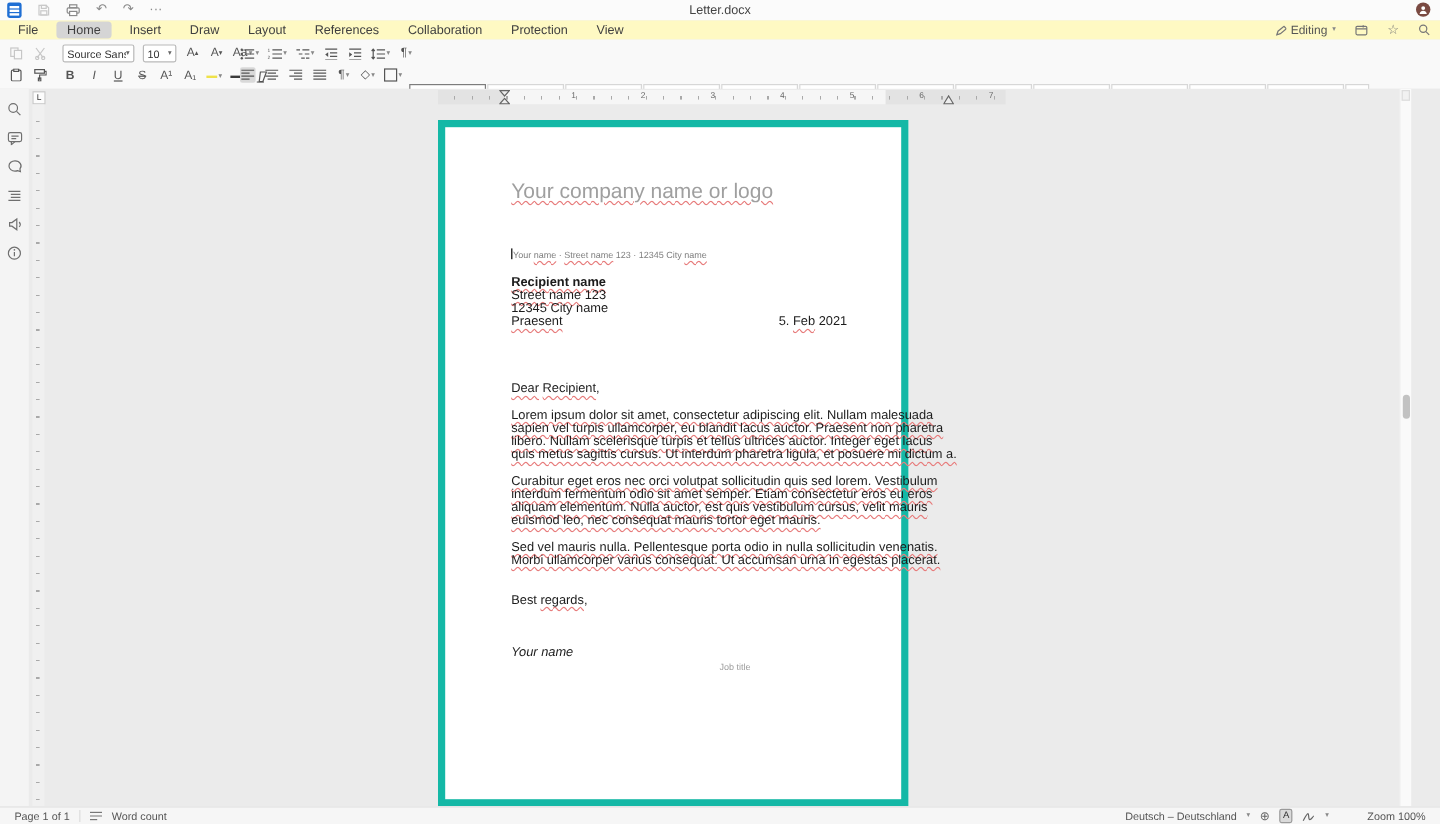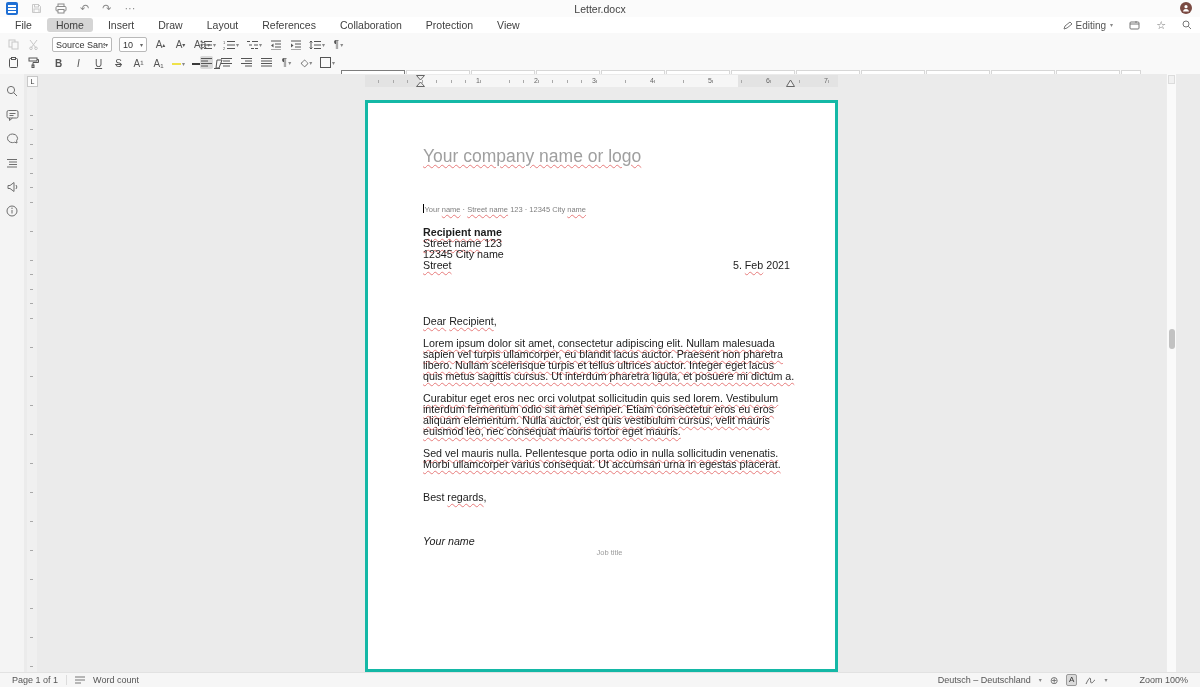--- a/index.html
+++ b/index.html
@@ -12,21 +12,21 @@
   .topbar-left{position:absolute;left:6px;top:2px;display:flex;align-items:center;gap:13px;}
   .doclogo{width:12px;height:13px;background:#1f6fd4;border-radius:2px;position:relative;}
   .doclogo:before{content:"";position:absolute;left:2px;top:3px;width:8px;height:1.5px;background:#fff;box-shadow:0 3px 0 #fff,0 6px 0 #fff;}
   .tb-ico{color:#8a8a8a;font-size:11px;line-height:13px;}
   .tb-ico.dis{color:#c9c9c9;}
   .title{position:absolute;left:0;right:0;top:3px;text-align:center;font-size:10.5px;color:#444;}
   .avatar{position:absolute;right:8px;top:2px;width:12px;height:12px;border-radius:50%;background:#7a4a42;display:flex;align-items:center;justify-content:center;}
   .avatar svg{width:8px;height:8px;}
 
   
-  .menubar{position:absolute;left:0;top:17px;width:1200px;height:16px;background:#ffffff;display:flex;align-items:center;}
+  .menubar{position:absolute;left:0;top:17px;width:1200px;height:16px;background:#fef9c3;display:flex;align-items:center;}
   .menutabs{display:flex;align-items:center;gap:6px;padding-left:6px;}
   .mtab{font-size:10.5px;color:#3f3f3f;padding:1px 9px;border-radius:3px;cursor:default;}
   .mtab.active{background:#d5d5d5;}
   .menu-right{position:absolute;right:8px;top:0;height:16px;display:flex;align-items:center;gap:16px;}
   .mode{display:flex;align-items:center;gap:4px;font-size:10px;color:#555;}
   .mini-ico{color:#777;font-size:11px;line-height:12px;}
 
   
   .toolbar{position:absolute;left:0;top:33px;width:1200px;height:41px;background:#f9f9f9;border-bottom:1px solid #e3e3e3;}
   .tgroup{position:absolute;display:flex;flex-direction:column;justify-content:center;gap:5px;height:41px;}
@@ -78,21 +78,21 @@
   .rnum{position:absolute;top:1.5px;font-size:7px;color:#666;transform:translateX(-50%);}
   .tabsel{position:absolute;left:27px;top:2px;width:11px;height:11px;background:#fcfcfc;border:1px solid #c8c8c8;
           font-size:7px;color:#333;display:flex;align-items:center;justify-content:center;box-sizing:border-box;}
   .vruler{position:absolute;left:27px;top:13px;width:10px;height:585px;background:#f0f0f0;
      }
   .vruler .ticks{position:absolute;left:3px;top:0;width:3px;height:585px;
      background:repeating-linear-gradient(to bottom,transparent 0 13.5px,#a9a9a9 13.5px 14.5px);}
   .marker{position:absolute;top:0;}
 
   
-  .page{position:absolute;left:365px;top:26px;width:473px;height:572px;background:#fff;border:3px solid #14b8a6;box-sizing:border-box;}
+  .page{position:absolute;left:365px;top:26px;width:392px;height:572px;background:#fff;border:6px solid #14b8a6;box-sizing:border-box;}
   .pline{position:absolute;left:55px;width:373px;font-size:10.7px;line-height:11px;color:#1c1c1c;}
   .sq-on .sq, .sq{ text-decoration-line:underline;text-decoration-style:wavy;text-decoration-color:#e77c7c;text-decoration-thickness:1px;text-underline-offset:2px;}
   .company{font-size:17.5px;line-height:19px;color:#9f9f9f;}
   .senderline{font-size:7.5px;color:#7f7f7f;}
   .caret{display:inline-block;width:1px;height:9px;background:#000;vertical-align:-1px;margin-right:0.5px;}
   .bold{font-weight:bold;}
   .dateline{left:auto;right:45px;text-align:right;width:auto;}
   .jobtitle{font-size:7.5px;color:#9c9c9c;}
 
   
@@ -483,21 +483,21 @@
     <div class="page">
       <div class="pline company" style="top:44px;"><span class="sq">Your company name or logo</span></div>
 
       <div class="pline senderline" style="top:101px;">
         <span class="caret"></span><span><span>Your </span><span class="sq">name</span><span>  ·  </span><span class="sq">Street name</span><span> 123  ·  12345 City </span><span class="sq">name</span></span>
       </div>
 
       <div class="pline bold" style="top:124px;"><span class="sq">Recipient name</span></div>
       <div class="pline" style="top:135px;"><span class="sq">Street name</span><span> 123</span></div>
       <div class="pline" style="top:146px;"><span>12345 City name</span></div>
-      <div class="pline" style="top:157px;"><span class="sq">Street</span></div>
+      <div class="pline" style="top:157px;"><span class="sq">Praesent</span></div>
       <div class="pline dateline" style="top:157px;"><span>5. </span><span class="sq">Feb</span><span> 2021</span></div>
 
       <div class="pline" style="top:213px;"><span class="sq">Dear</span><span> </span><span class="sq">Recipient</span><span>,</span></div>
 
       <div class="pline" style="top:235px;"><span class="sq">Lorem ipsum dolor sit amet, consectetur adipiscing elit. Nullam malesuada sapien vel turpis ullamcorper, eu blandit lacus auctor. Praesent non pharetra libero. Nullam scelerisque turpis et tellus ultrices auctor. Integer eget lacus quis metus sagittis cursus. Ut interdum pharetra ligula, et posuere mi dictum a.</span></div>
       <div class="pline" style="top:345px;"><span class="sq">Sed vel mauris nulla. Pellentesque porta odio in nulla sollicitudin venenatis. Morbi ullamcorper varius consequat. Ut accumsan urna in egestas placerat.</span></div>
       <div class="pline" style="top:290px;"><span class="sq">Curabitur eget eros nec orci volutpat sollicitudin quis sed lorem. Vestibulum interdum fermentum odio sit amet semper. Etiam consectetur eros eu eros aliquam elementum. Nulla auctor, est quis vestibulum cursus, velit mauris euismod leo, nec consequat mauris tortor eget mauris.</span></div>
 
       <div class="pline" style="top:389px;"><span>Best </span><span class="sq">regards</span><span>,</span></div>
 

